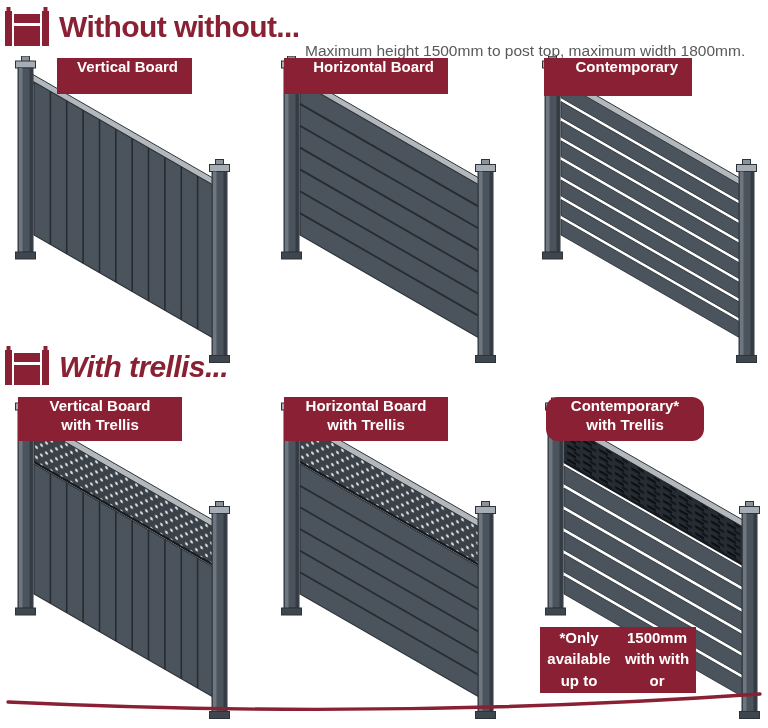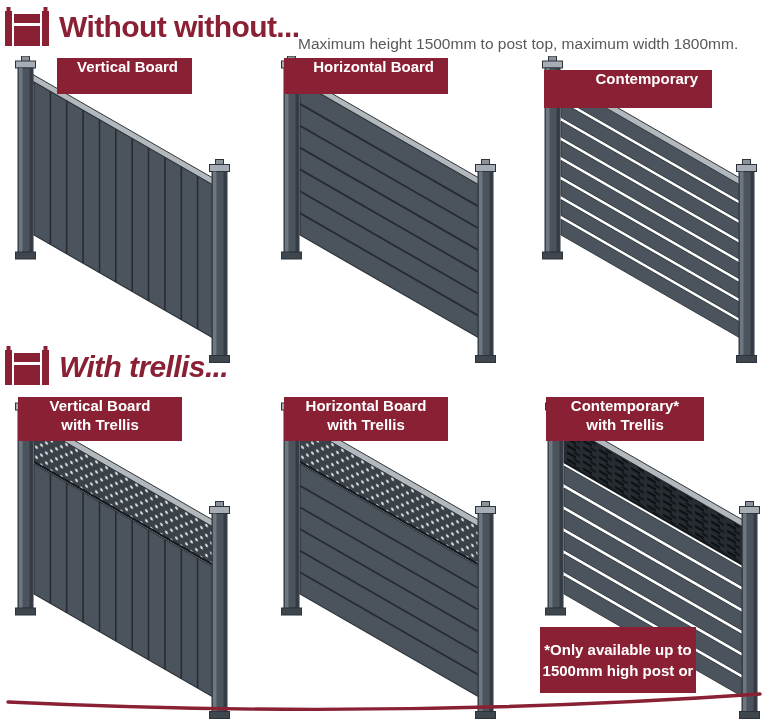--- a/index.html
+++ b/index.html
@@ -1,31 +1,31 @@
 <!DOCTYPE html>
 <html style="--accent: #8a2033;"><head>
 <meta charset="utf-8">
 <style>
   html,body{margin:0;padding:0;background:#fff;}
   .page{position:relative;width:768px;height:728px;background:#ffffff;overflow:hidden;
         font-family:"Liberation Sans",sans-serif;}
   .hdr-icon{position:absolute;width:44px;height:42px;}
   .sec-title{position:absolute;margin:0;color:var(--accent,#8a2033);font-weight:bold;
              font-size:30px;letter-spacing:-0.6px;white-space:nowrap;}
-  .sec-sub{position:absolute;margin:9px;color:#58595b;font-size:15.5px;white-space:nowrap;}
+  .sec-sub{position:absolute;margin:16px;color:#58595b;font-size:15.5px;white-space:nowrap;}
   .fence{position:absolute;z-index:1;}
   .flabel{position:absolute;z-index:5;background:var(--accent,#8a2033);color:#fff;
           font-weight:bold;font-size:15px;line-height:1.25;display:flex;
           flex-direction:column;justify-content:flex-start;box-sizing:border-box;}
   .flabel.align-right{align-items:flex-end;padding-right:14px;}
   .flabel.align-center{align-items:center;}
   .flabel span:empty{display:none;}
   .note{position:absolute;z-index:6;background:var(--accent,#8a2033);color:#fff;
         font-weight:bold;font-size:15px;line-height:1.42;text-align:center;
-        display:flex;flex-direction:column;justify-content:center;}
+        display:flex;flex-direction:row;justify-content:center;}
   .swoosh{position:absolute;left:0;top:686px;z-index:2;}
 </style>
 </head>
 <body>
 
 <div class="page">
 
   <span class="hdr-icon" style="left:5px;top:5px;">
     <svg width="44" height="42" viewBox="0 0 44 40" xmlns="http://www.w3.org/2000/svg">
       <g fill="#8a2033">
@@ -144,21 +144,21 @@
       </svg></div>
 
   <div class="flabel align-right" style="left:57px;top:58px;width:135px;height:36px;">
     <span>Vertical Board</span>
 
   </div>
   <div class="flabel align-right" style="left:284px;top:58px;width:164px;height:36px;">
     <span>Horizontal Board</span>
 
   </div>
-  <div class="flabel align-right" style="left:544px;top:70px;width:168px;height:38px;">
+  <div class="flabel align-right" style="left:544px;top:58px;width:148px;height:38px;">
     <span>Contemporary</span>
 
   </div>
 
   <span class="hdr-icon" style="left:5px;top:344px;">
     <svg width="44" height="42" viewBox="0 0 44 40" xmlns="http://www.w3.org/2000/svg">
       <g fill="#8a2033">
         <rect x="1.5" y="1" width="4" height="4"></rect>
           <rect x="38.5" y="1" width="4" height="4"></rect>
         <rect x="0" y="5" width="7" height="35"></rect>
@@ -279,28 +279,28 @@
       </svg></div>
 
   <div class="flabel align-center" style="left:18px;top:397px;width:164px;height:44px;">
     <span>Vertical Board</span>
     <span>with Trellis</span>
   </div>
   <div class="flabel align-center" style="left:284px;top:397px;width:164px;height:44px;">
     <span>Horizontal Board</span>
     <span>with Trellis</span>
   </div>
-  <div class="flabel align-center" style="left:546px;top:397px;width:158px;height:44px;">
+  <div class="flabel align-center" style="left:546px;top:397px;width:158px;height:44px;border-radius:12px;">
     <span>Contemporary*</span>
     <span>with Trellis</span>
   </div>
 
   <div class="note" style="left:540px;top:627px;width:156px;height:66px;">
     <span>*Only available up to</span>
-    <span>1500mm high post or</span>
+    <span>1500mm with with or</span>
   </div>
 
   <span class="swoosh">
     <svg width="768" height="40" viewBox="0 0 768 40" xmlns="http://www.w3.org/2000/svg">
       <path d="M8,16 Q384,34 760,8" fill="none" stroke="#8a2033" stroke-width="3.4" stroke-linecap="round"></path>
     </svg>
   </span>
 
 </div>
 

